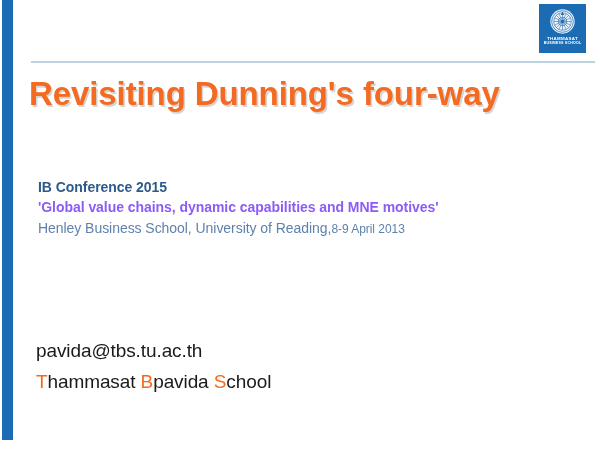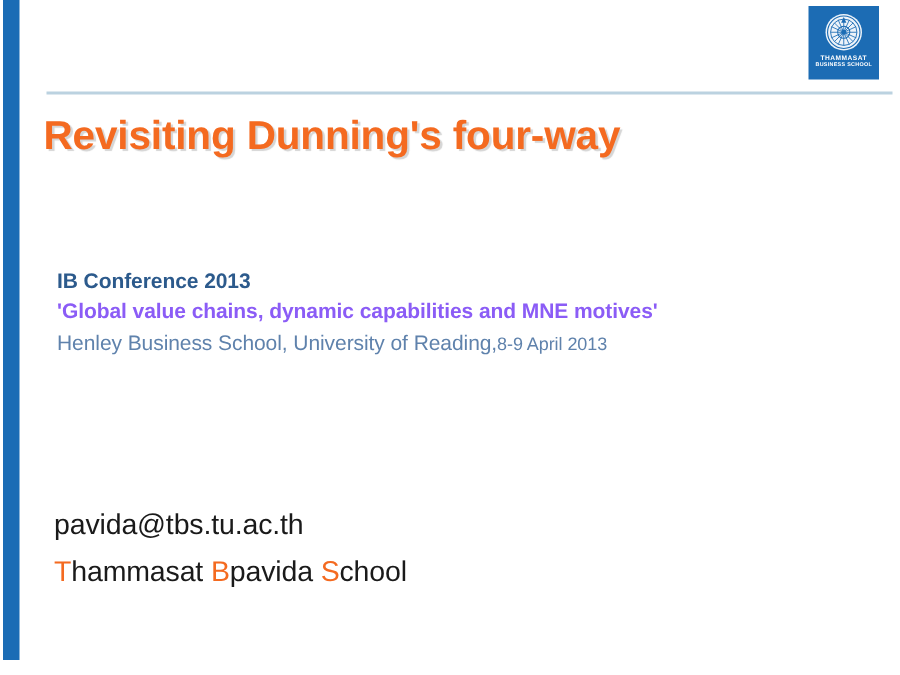--- a/index.html
+++ b/index.html
@@ -83,21 +83,21 @@
     background: #BBD2E0;
   }
 
   
   .title {
     position: absolute;
     left: 29px;
     top: 74px;
     width: 550px;
     color: #F46A20;
-    font-size: 27px;
+    font-size: 33px;
     font-weight: bold;
     line-height: 1.21;
     letter-spacing: -0.1px;
     text-shadow: 1.6px 1.6px 0.6px rgba(150,150,150,0.40);
   }
   .title .tline { display: block; white-space: nowrap; }
 
   
   .conf {
     position: absolute;
@@ -187,21 +187,21 @@
     </div>
   </div>
 
   <div class="header-rule"></div>
 
   <div class="title">
     <span class="tline">Revisiting Dunning's four-way</span>
   </div>
 
   <div class="conf">
-    <span class="conf-line1">IB Conference 2013</span>
+    <span class="conf-line1">IB Conference 2015</span>
     <span class="conf-line2">'Global value chains, dynamic capabilities and MNE motives'</span>
     <span class="conf-line3">
       <span>Henley Business School, University of Reading,</span><span class="date">8-9 April 2013</span>
     </span>
   </div>
 
   <div class="author">
     <span class="author-line">pavida@tbs.tu.ac.th</span>
     <span class="author-line"><span class="cap">T</span><span>hammasat </span><span class="cap">B</span><span>pavida </span><span class="cap">S</span><span>chool</span></span>
   </div>

